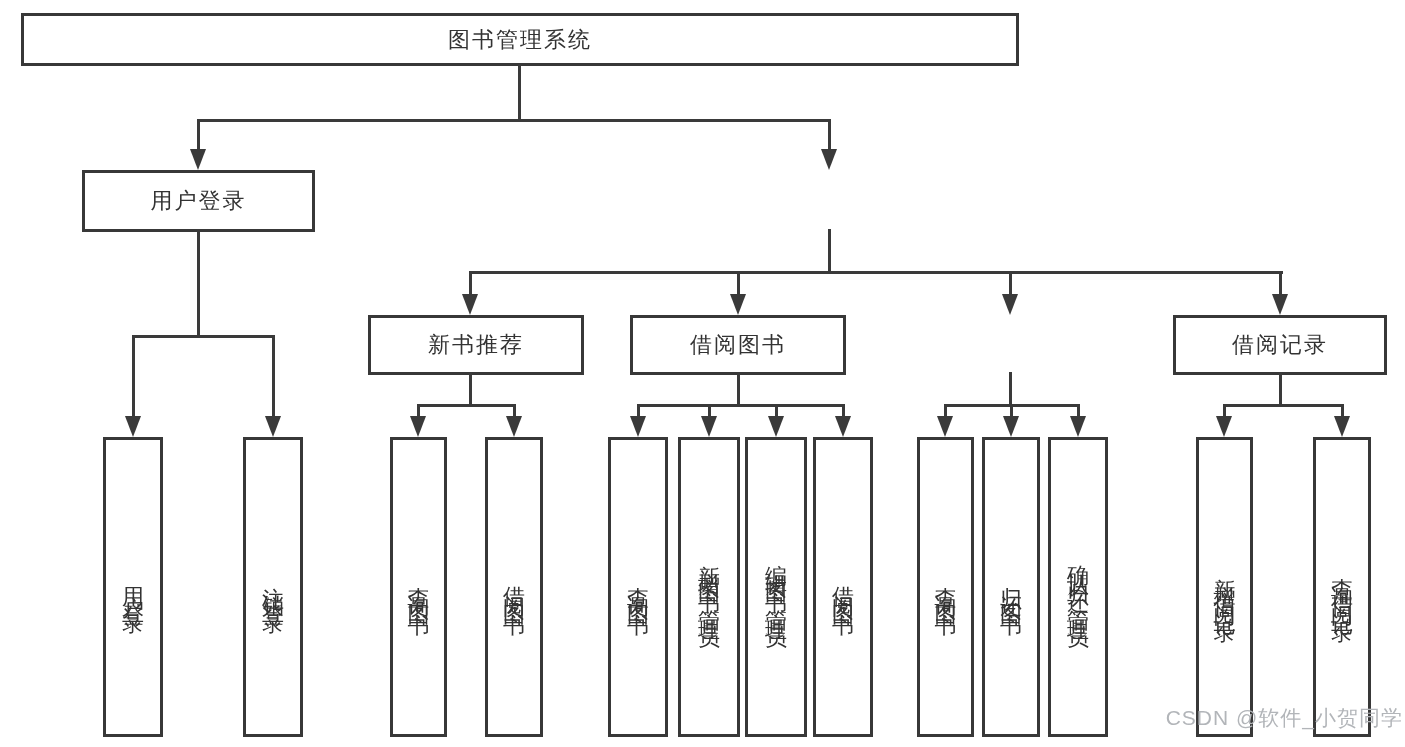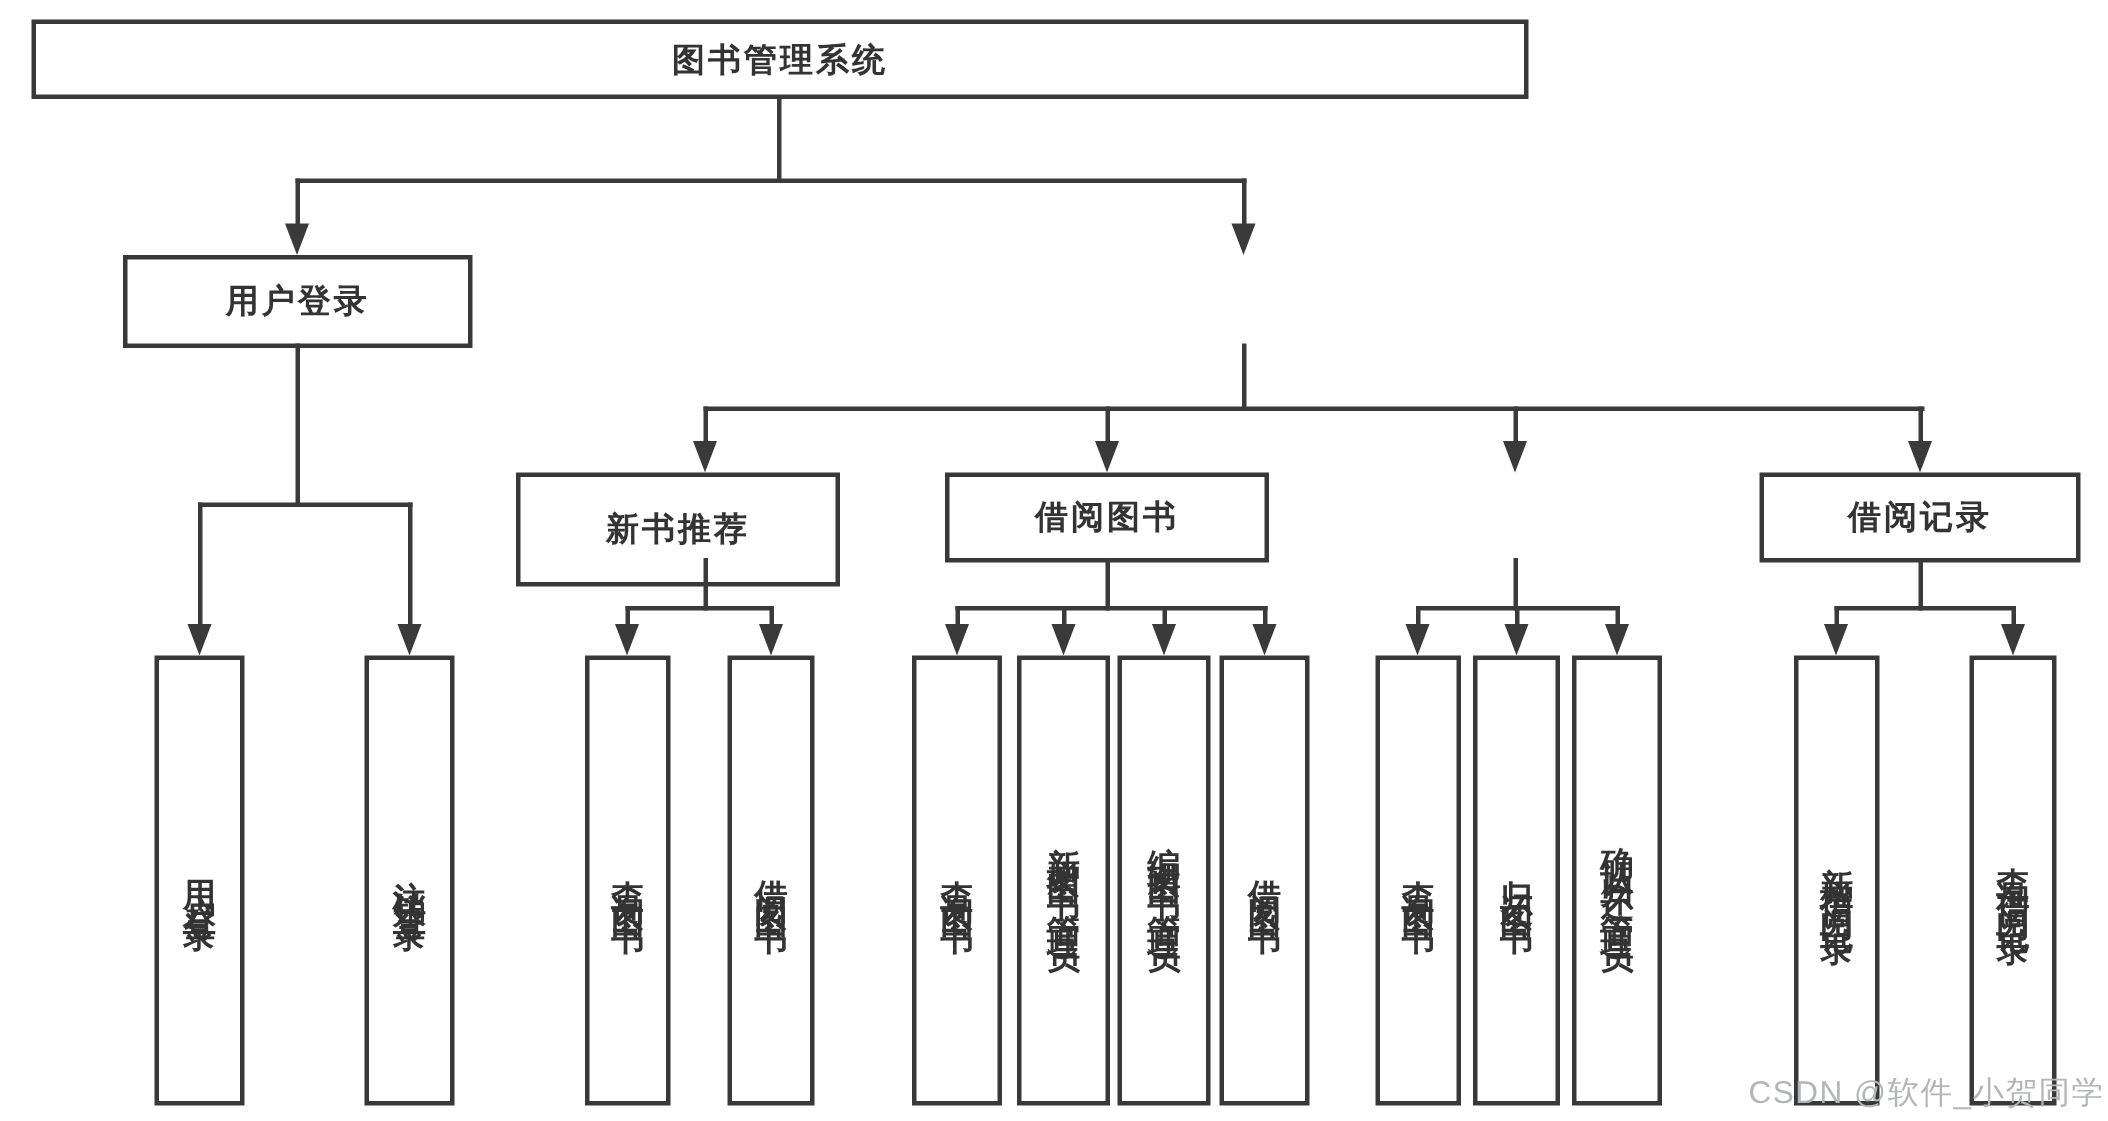--- a/index.html
+++ b/index.html
@@ -12,21 +12,20 @@
   }
   .node{
     position:absolute;
     box-sizing:border-box;
     border:3px solid #383838;
     background:#ffffff;
     display:flex;
     align-items:center;
     justify-content:center;
     color:#333333;
-    font-weight:bold;
   }
   .hlabel{
     font-size:22px;
     letter-spacing:2px;
     color:#333333;
     white-space:nowrap;
   }
   .leaf .vlabel{
     writing-mode:vertical-rl;
     text-orientation:mixed;
@@ -43,21 +42,21 @@
   .arrow{
     position:absolute;
     width:0;height:0;
     border-left:8px solid transparent;
     border-right:8px solid transparent;
     border-top:21px solid #3a3a3a;
   }
   .watermark{
     position:absolute;
     right:2px;
-    bottom:5px;
+    bottom:15px;
     font-size:21px;
     color:#b2b5b9;
     letter-spacing:1px;
     white-space:nowrap;
     z-index:5;
   }
 </style>
 </head>
 <body>
 
@@ -89,21 +88,21 @@
   <div class="line" style="left:469px;top:271px;width:814px;height:3px"></div>
   <div class="line" style="left:469px;top:271px;width:3px;height:27px"></div>
   <div class="arrow" style="left:462px;top:294px"></div>
   <div class="line" style="left:737px;top:271px;width:3px;height:27px"></div>
   <div class="arrow" style="left:730px;top:294px"></div>
   <div class="line" style="left:1009px;top:271px;width:3px;height:27px"></div>
   <div class="arrow" style="left:1002px;top:294px"></div>
   <div class="line" style="left:1279px;top:271px;width:3px;height:27px"></div>
   <div class="arrow" style="left:1272px;top:294px"></div>
 
-  <div class="node" style="left:344px;top:315px;width:216px;height:76px">
+  <div class="node" style="left:368px;top:315px;width:216px;height:60px">
     <span class="hlabel">新书推荐</span>
   </div>
   <div class="node" style="left:630px;top:315px;width:216px;height:60px">
     <span class="hlabel">借阅图书</span>
   </div>
   <div class="node" style="left:1173px;top:315px;width:214px;height:60px">
     <span class="hlabel">借阅记录</span>
   </div>
 
   <div class="line" style="left:469px;top:372px;width:3px;height:35px"></div>

